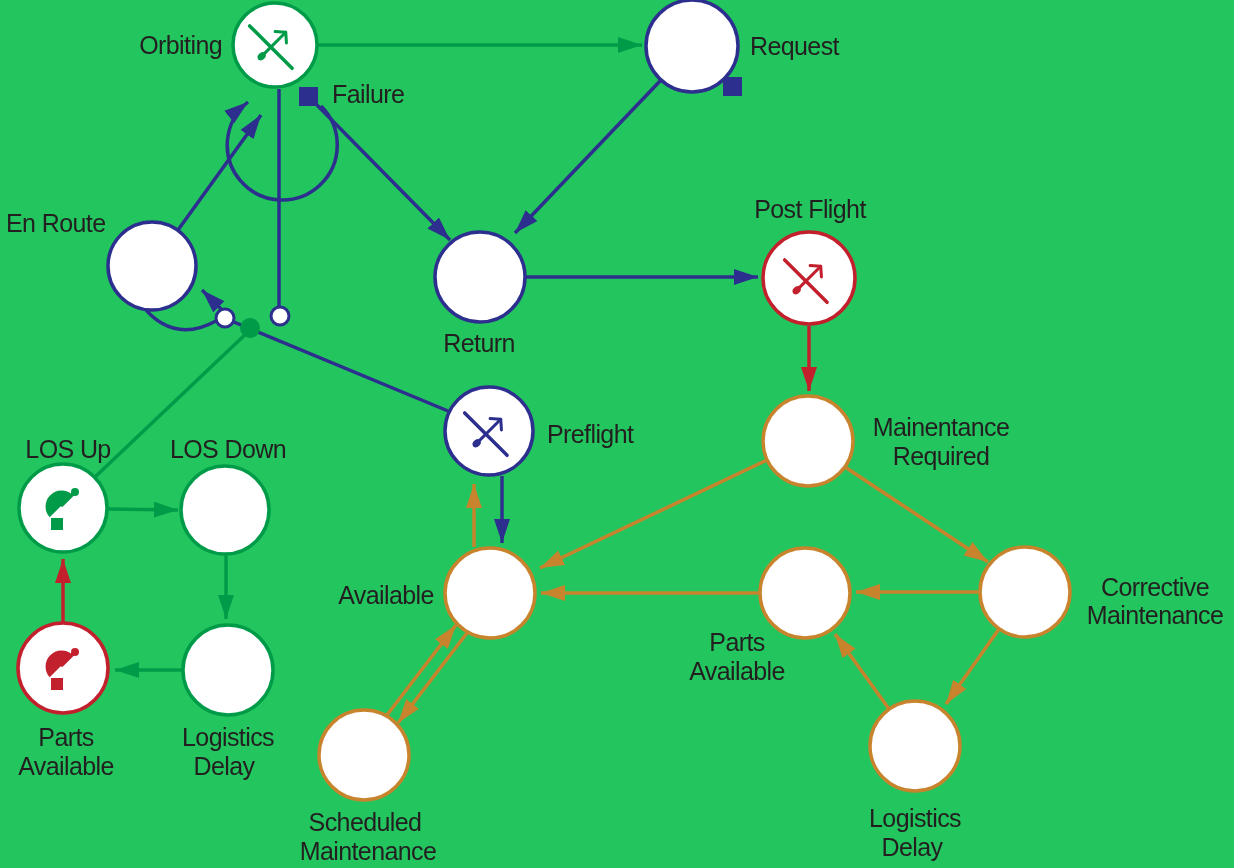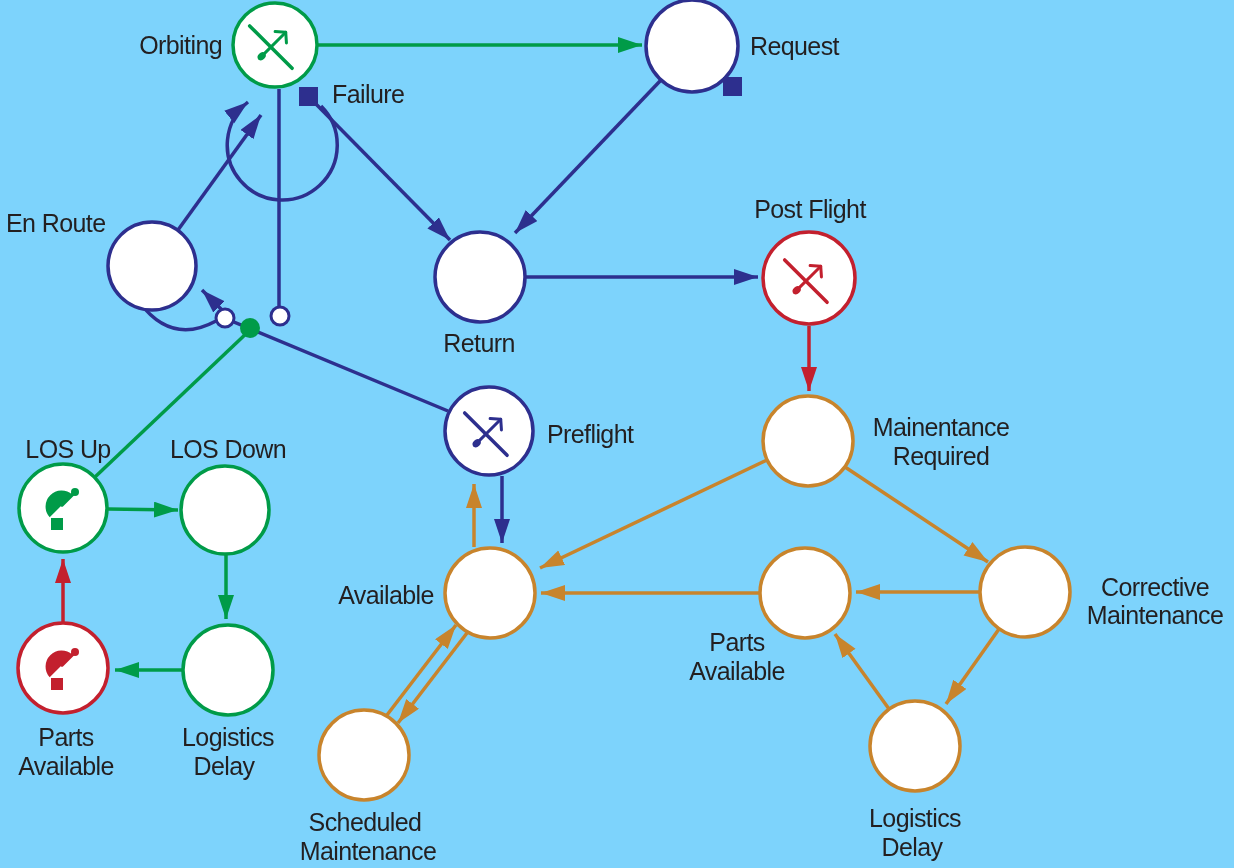--- a/index.html
+++ b/index.html
@@ -1,16 +1,16 @@
 <!DOCTYPE html>
 <html><head>
 <meta charset="utf-8">
 <style>
   html,body{margin:0;padding:0;background:#ffffff;}
-  .stage{position:relative;width:1234px;height:868px;background:#7dd3fc;overflow:hidden;text-align:center;}
+  .stage{position:relative;width:1234px;height:868px;background:#22c55e;overflow:hidden;text-align:center;}
   svg{display:block;}
   .lbl{font-family:"Liberation Sans",sans-serif;font-size:25px;fill:#231F20;letter-spacing:-0.6px;}
   .navy-s{stroke:#2D2F8E;fill:none;}
   .green-s{stroke:#009B48;fill:none;}
   .red-s{stroke:#C3202E;fill:none;}
   .orange-s{stroke:#C8842C;fill:none;}
   .navy-f{fill:#2D2F8E;stroke:none;}
   .green-f{fill:#009B48;stroke:none;}
   .w35{stroke-width:3.5px;}
   .w3{stroke-width:3px;}

